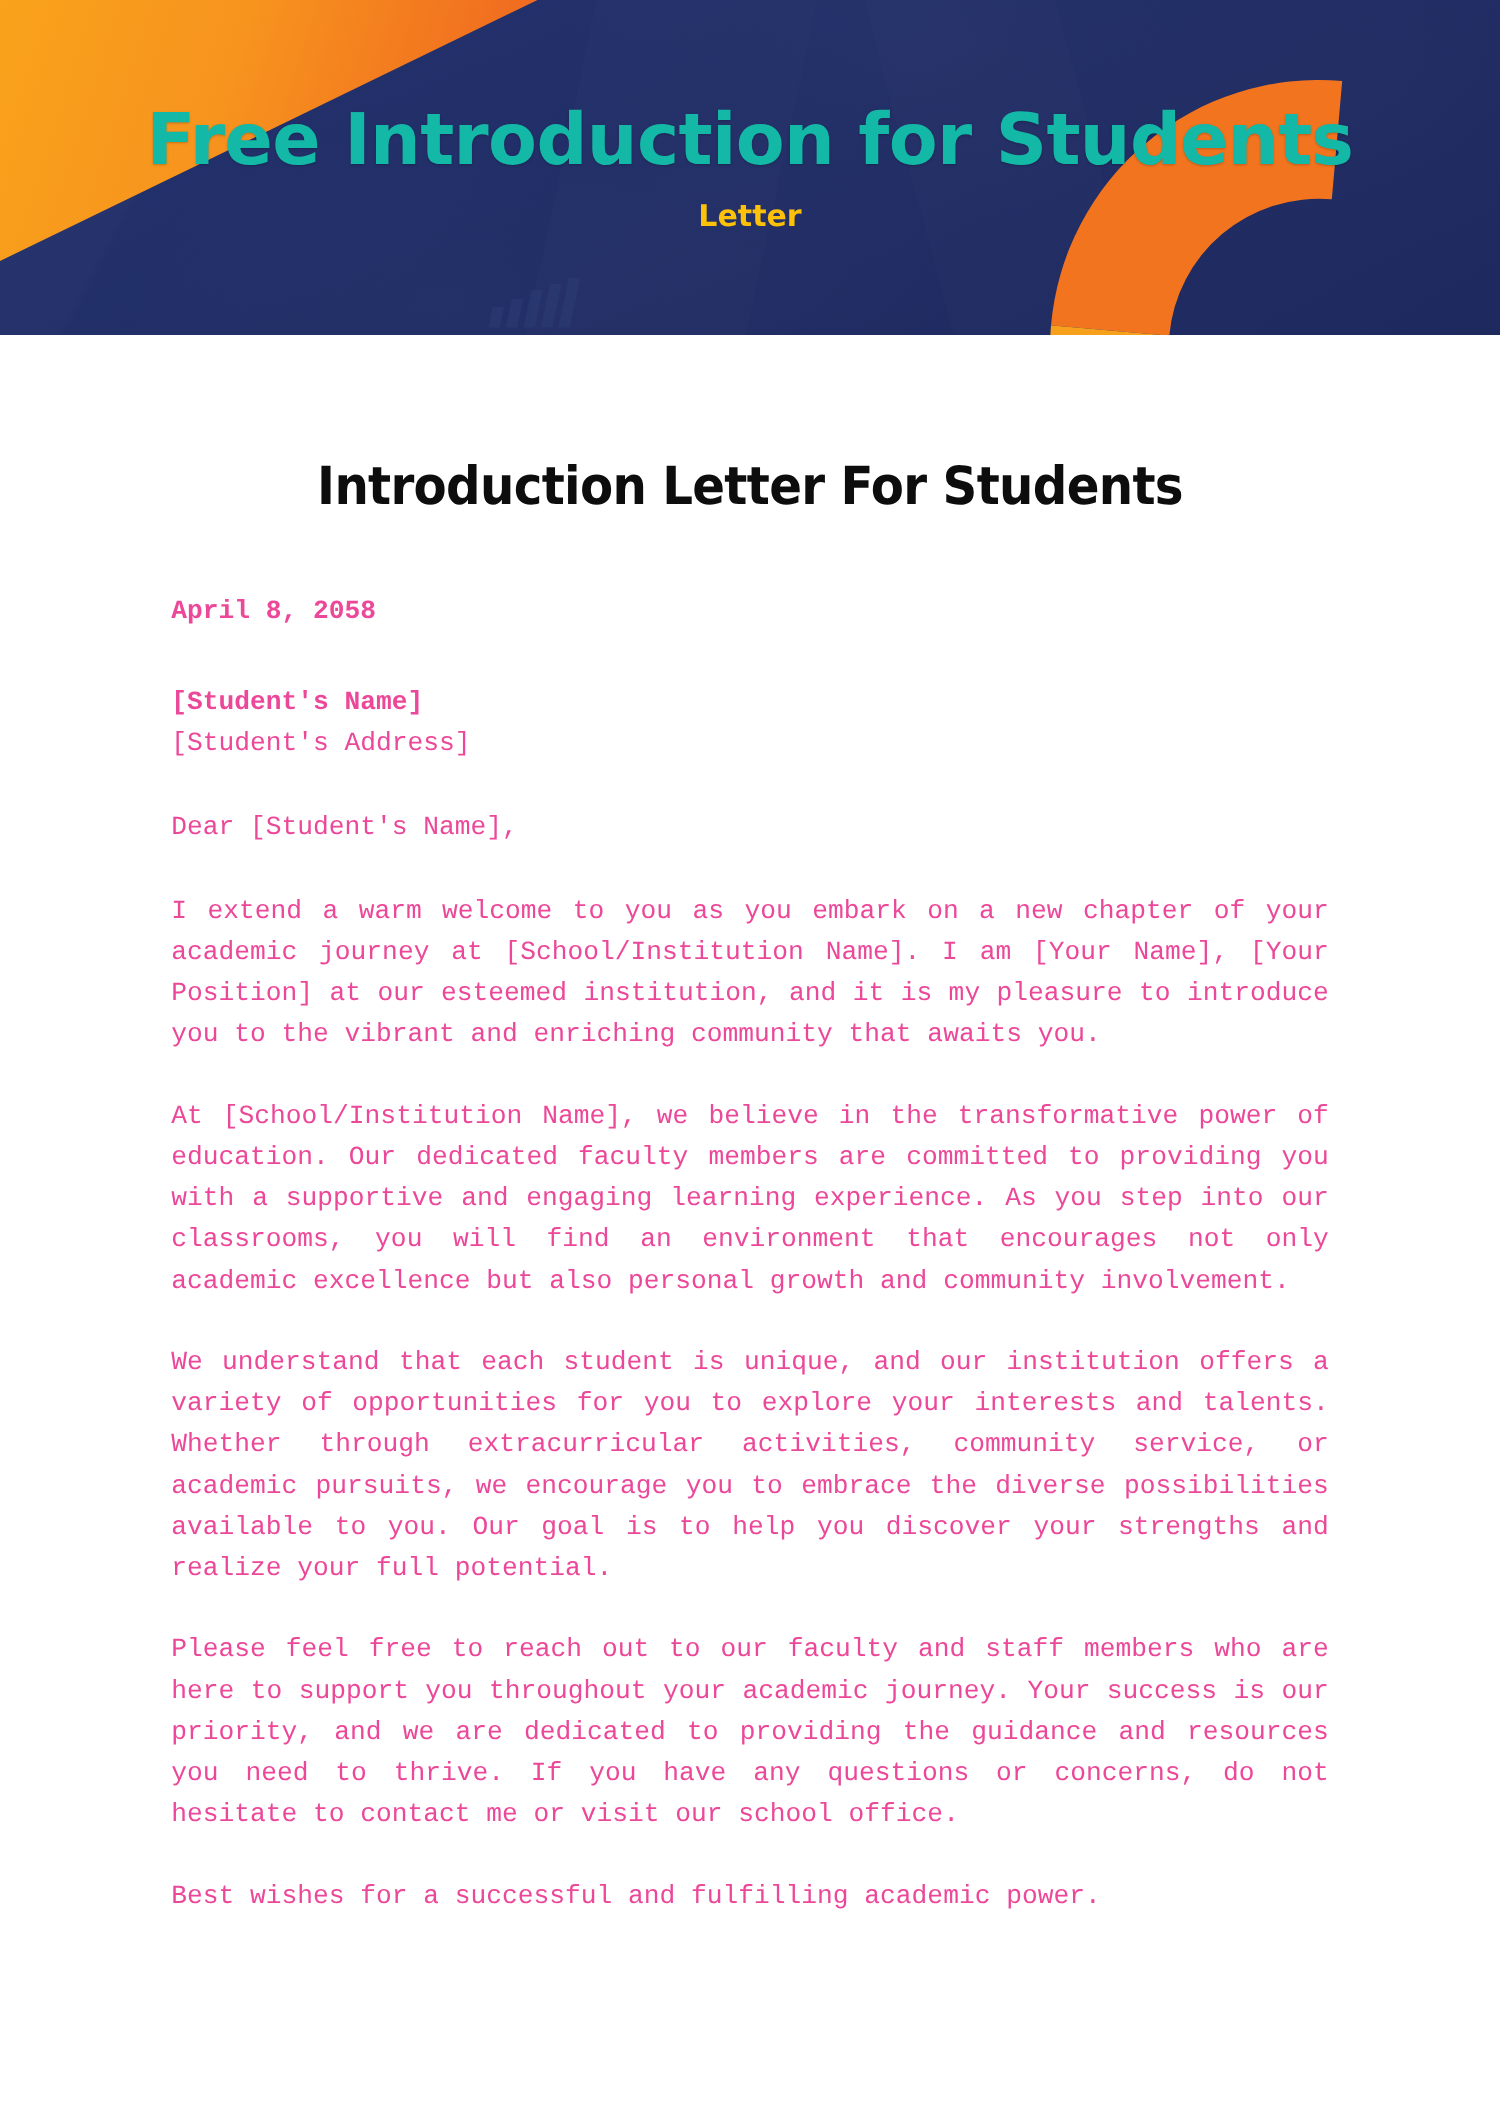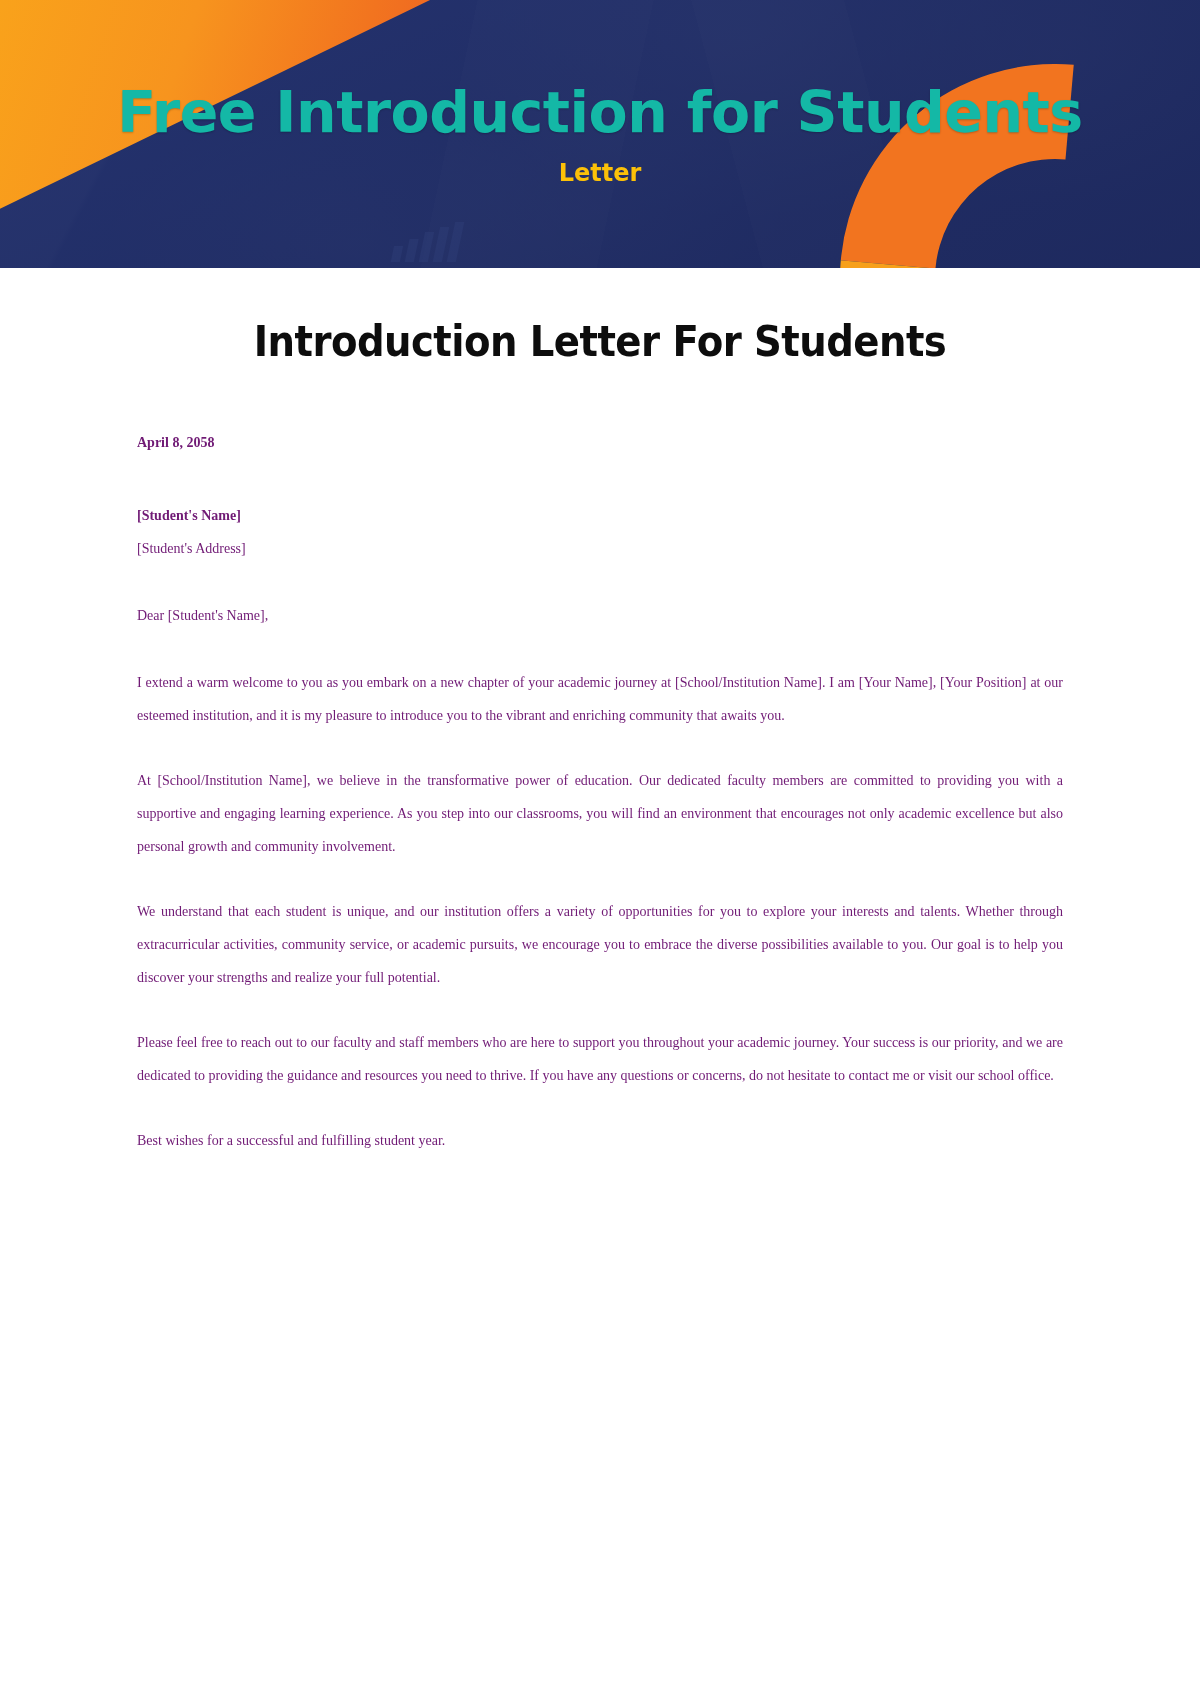--- a/index.html
+++ b/index.html
@@ -119,40 +119,40 @@
     font-size: 24px;
     font-weight: bold;
     color: #fcc108;
     letter-spacing: 0px;
   }
 
   
   .doc {
     position: relative;
     width: 1200px;
-    padding-top: 49px;
+    padding-top: 96px;
     box-sizing: border-box;
   }
   .doc-title {
     margin: 0 0 0 0;
     text-align: center;
     font-family: "DejaVu Sans", sans-serif;
     font-size: 42px;
     font-weight: bold;
     color: #0d0d0d;
     letter-spacing: -0.6px;
     transform: scaleX(0.92);
   }
   .letter {
     width: 926px;
     margin: 0 auto;
     padding-top: 60px;
-    color: #701a75;
-    font-family: Liberation Serif, serif;
-    font-size: 14px;
+    color: #ec4899;
+    font-family: Liberation Mono, monospace;
+    font-size: 21px;
     line-height: 33px;
   }
   .letter p {
     margin: 0 0 32px 0;
     text-align: justify;
     text-justify: inter-word;
   }
   .letter p.no-justify {
     text-align: left;
   }
@@ -205,16 +205,16 @@
 
     <p>I extend a warm welcome to you as you embark on a new chapter of your academic journey at [School/Institution Name]. I am [Your Name], [Your Position] at our esteemed institution, and it is my pleasure to introduce you to the vibrant and enriching community that awaits you.</p>
 
     <p>At [School/Institution Name], we believe in the transformative power of education. Our dedicated faculty members are committed to providing you with a supportive and engaging learning experience. As you step into our classrooms, you will find an environment that encourages not only academic excellence but also personal growth and community involvement.</p>
 
     <p>We understand that each student is unique, and our institution offers a variety of opportunities for you to explore your interests and talents. Whether through extracurricular activities, community service, or academic pursuits, we encourage you to embrace the diverse possibilities available to you. Our goal is to help you discover your strengths and realize your full potential.</p>
 
     <p>Please feel free to reach out to our faculty and staff members who are here to support you throughout your academic journey. Your success is our priority, and we are dedicated to providing the guidance and resources you need to thrive. If you have any questions or concerns, do not hesitate to contact me or visit our school office.</p>
 
 
-    <p class="closing-line no-justify">Best wishes for a successful and fulfilling student year.</p>
+    <p class="closing-line no-justify">Best wishes for a successful and fulfilling academic power.</p>
 
   </div>
 </div>
 
 </body></html>

